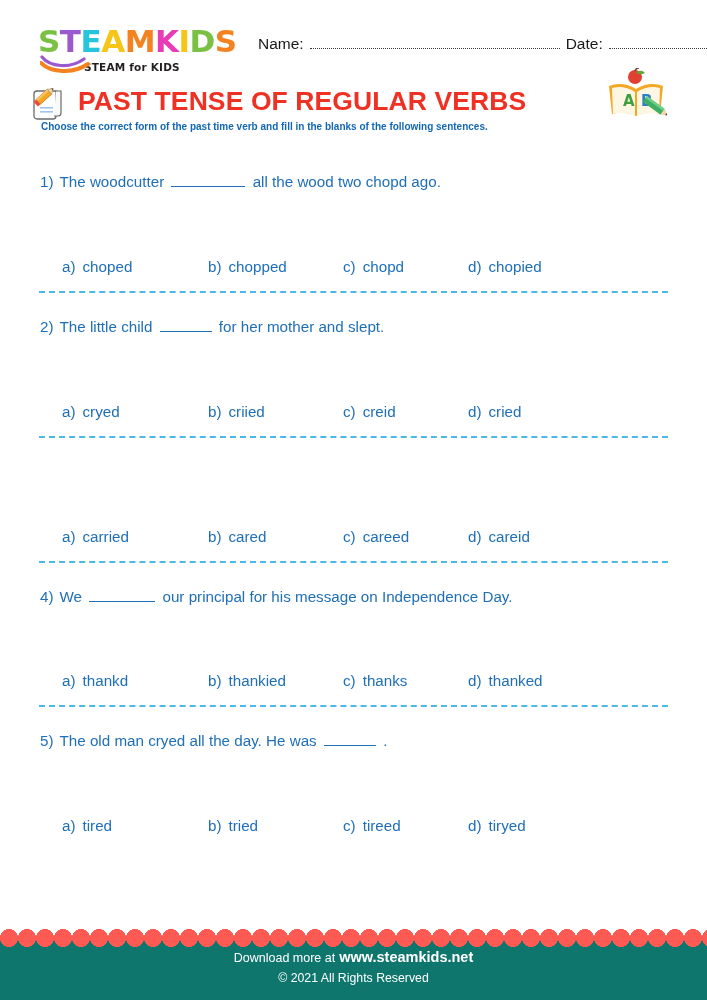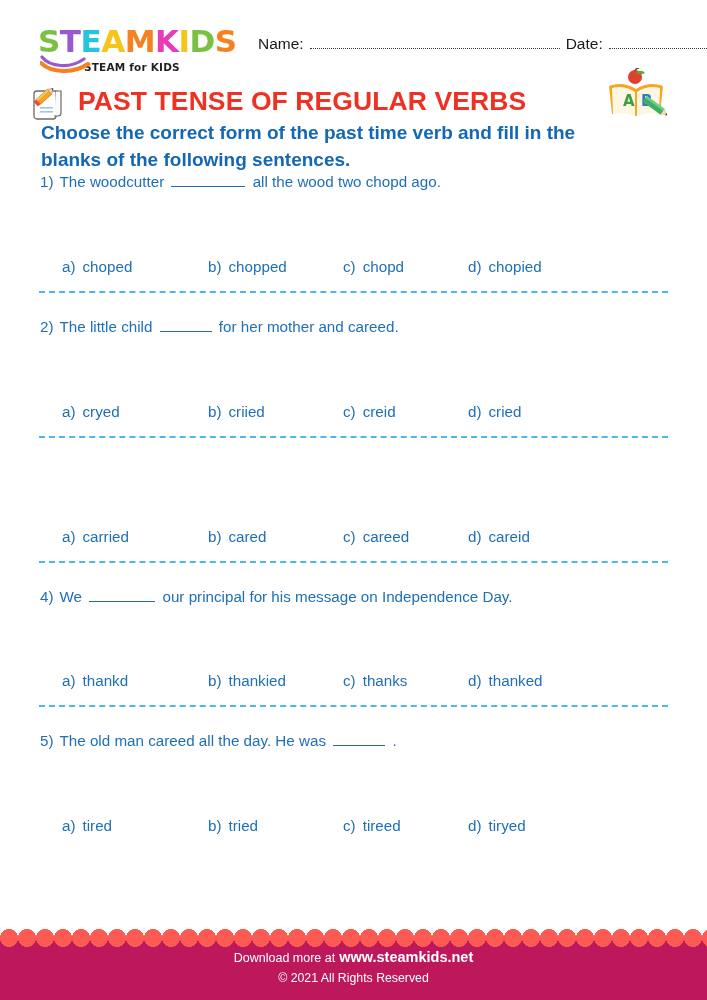--- a/index.html
+++ b/index.html
@@ -113,21 +113,21 @@
   }
 
   
   .instruction {
     position: absolute;
     top: 120px;
     left: 41px;
     width: 580px;
     font-family: "Liberation Sans", sans-serif;
     font-weight: bold;
-    font-size: 19px;
+    font-size: 10px;
     line-height: 1.42;
     color: #1368b5;
   }
 
   
   .questions {
     position: absolute;
     top: 172px;
     left: 0;
     right: 0;
@@ -171,21 +171,21 @@
     border-top: 2px dashed #4bb8e8;
   }
 
   
   .footer {
     position: absolute;
     left: 0;
     right: 0;
     bottom: 0;
     height: 62px;
-    background: #be185d;
+    background: #0f766e;
   }
   .scallop {
     position: absolute;
     top: -9px;
     left: 0;
     right: 0;
     height: 18px;
     background-repeat: repeat-x;
     background-size: 18px 18px;
     background-image: radial-gradient(circle at 9px 9px, #fc5a52 8.8px, rgba(252,90,82,0) 9.2px);
@@ -279,21 +279,21 @@
           <div class="opt"><span class="opt-letter">a)</span><span>choped</span></div>
           <div class="opt"><span class="opt-letter">b)</span><span>chopped</span></div>
           <div class="opt"><span class="opt-letter">c)</span><span>chopd</span></div>
           <div class="opt"><span class="opt-letter">d)</span><span>chopied</span></div>
         </div>
         <div style="height: 16px;"></div>
         <div class="divider"></div>
         <div style="height: 24px;"></div>
       </div>
       <div class="q-block">
-        <div class="q-text"><span class="q-num">2)</span><span>The little child </span><span class="q-blank" style="width: 52px;"></span><span> for her mother and careed.</span></div>
+        <div class="q-text"><span class="q-num">2)</span><span>The little child </span><span class="q-blank" style="width: 52px;"></span><span> for her mother and slept.</span></div>
         <div style="height: 66px;"></div>
         <div class="options">
           <div class="opt"><span class="opt-letter">a)</span><span>cryed</span></div>
           <div class="opt"><span class="opt-letter">b)</span><span>criied</span></div>
           <div class="opt"><span class="opt-letter">c)</span><span>creid</span></div>
           <div class="opt"><span class="opt-letter">d)</span><span>cried</span></div>
         </div>
         <div style="height: 16px;"></div>
         <div class="divider"></div>
         <div style="height: 24px;"></div>
@@ -317,21 +317,21 @@
           <div class="opt"><span class="opt-letter">a)</span><span>thankd</span></div>
           <div class="opt"><span class="opt-letter">b)</span><span>thankied</span></div>
           <div class="opt"><span class="opt-letter">c)</span><span>thanks</span></div>
           <div class="opt"><span class="opt-letter">d)</span><span>thanked</span></div>
         </div>
         <div style="height: 16px;"></div>
         <div class="divider"></div>
         <div style="height: 24px;"></div>
       </div>
       <div class="q-block">
-        <div class="q-text"><span class="q-num">5)</span><span>The old man careed all the day. He was </span><span class="q-blank" style="width: 52px;"></span><span> .</span></div>
+        <div class="q-text"><span class="q-num">5)</span><span>The old man cryed all the day. He was </span><span class="q-blank" style="width: 52px;"></span><span> .</span></div>
         <div style="height: 66px;"></div>
         <div class="options">
           <div class="opt"><span class="opt-letter">a)</span><span>tired</span></div>
           <div class="opt"><span class="opt-letter">b)</span><span>tried</span></div>
           <div class="opt"><span class="opt-letter">c)</span><span>tireed</span></div>
           <div class="opt"><span class="opt-letter">d)</span><span>tiryed</span></div>
         </div>
       </div>
     </div>
 

